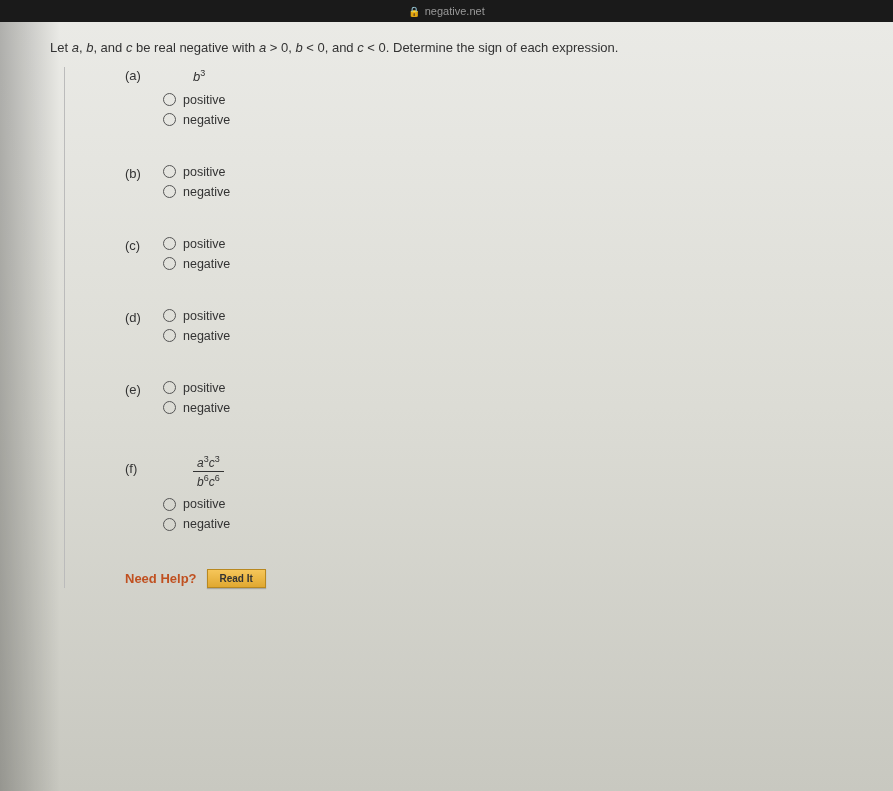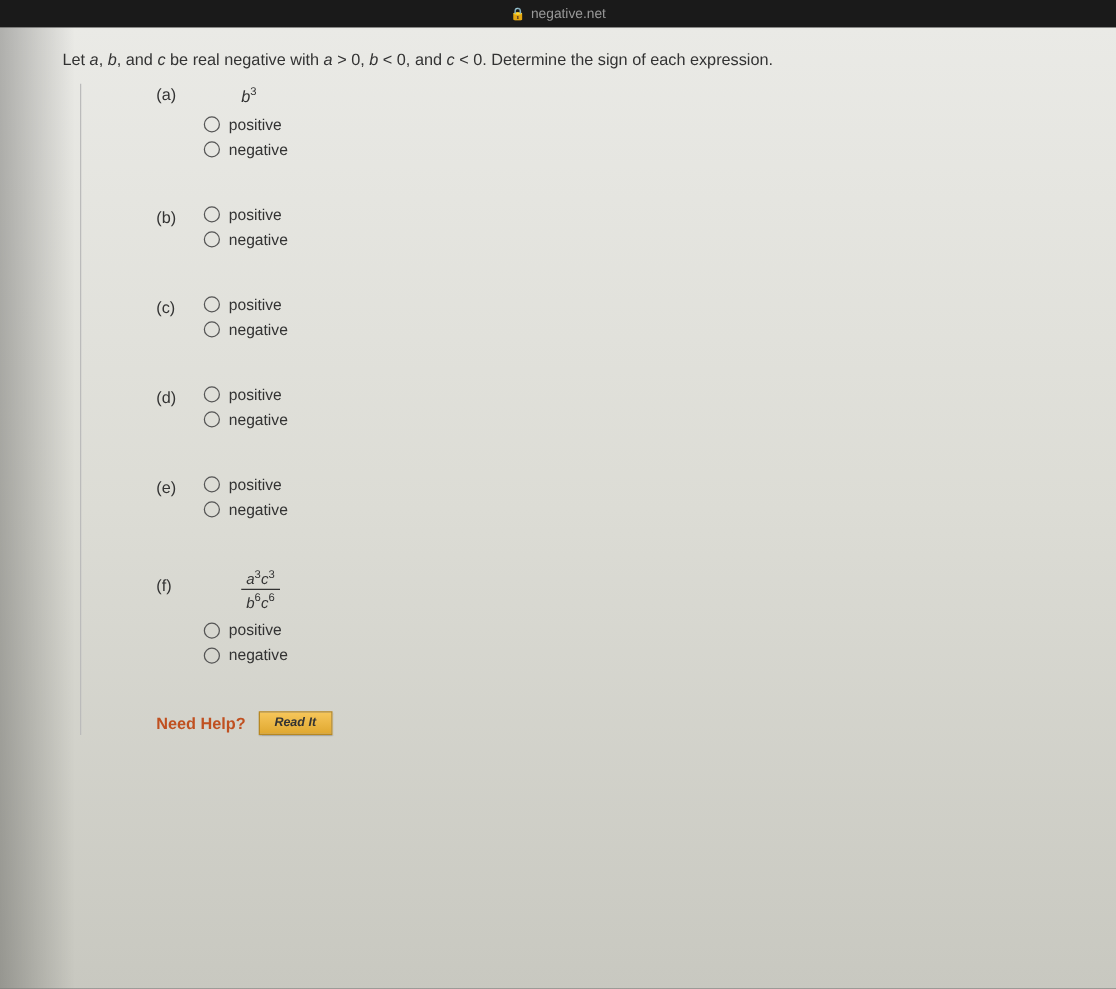--- a/index.html
+++ b/index.html
@@ -115,21 +115,20 @@
     }
     .read-btn {
       background: linear-gradient(to bottom, #f6c65a, #e0a830);
       border: 1px solid #b88820;
       color: #333;
       font-size: 10px;
       font-weight: bold;
       padding: 3px 12px;
       cursor: pointer;
       box-shadow: 0 1px 1px rgba(0,0,0,0.2);
-      font-style: italic;
     }
     .shadow-overlay {
       position: absolute;
       left: 0;
       top: 0;
       width: 60px;
       height: 100%;
       background: linear-gradient(to right, rgba(0,0,0,0.25), transparent);
       pointer-events: none;
     }

